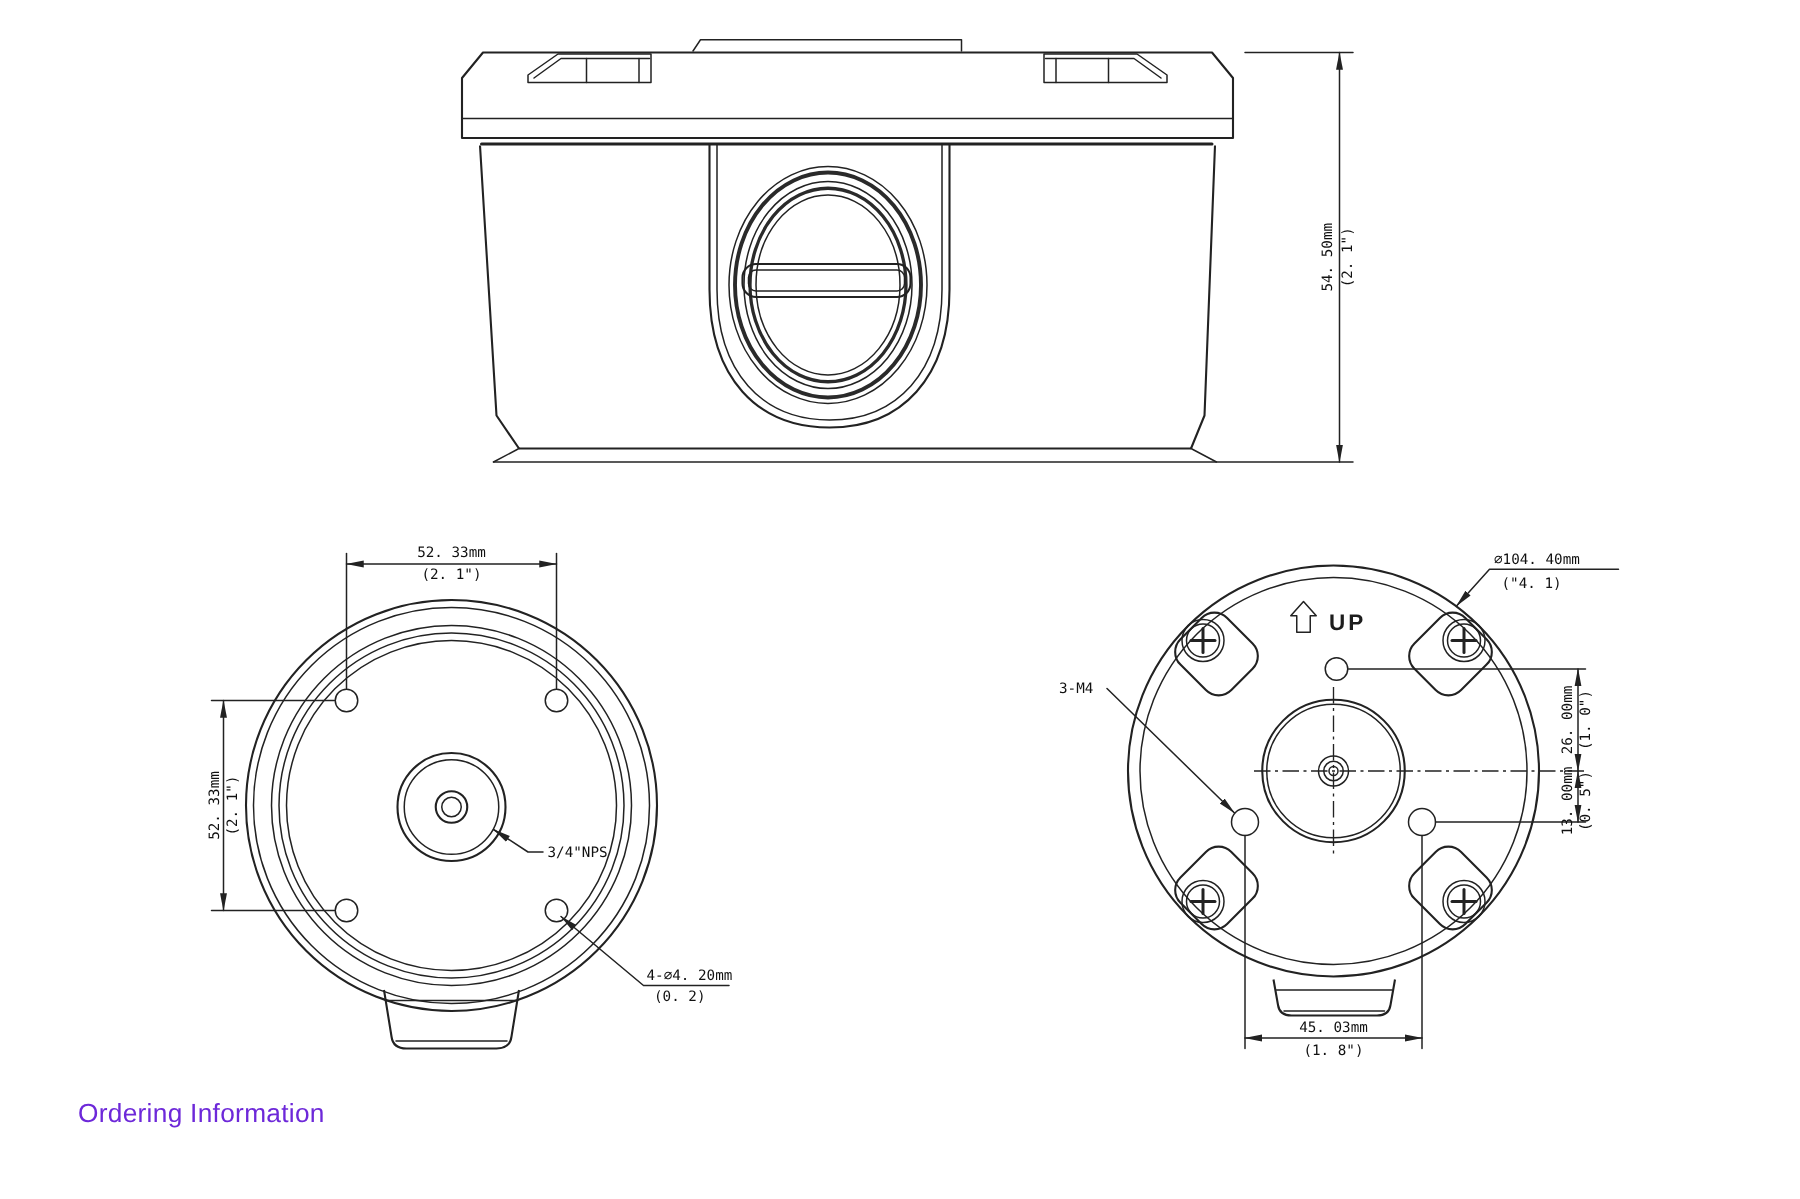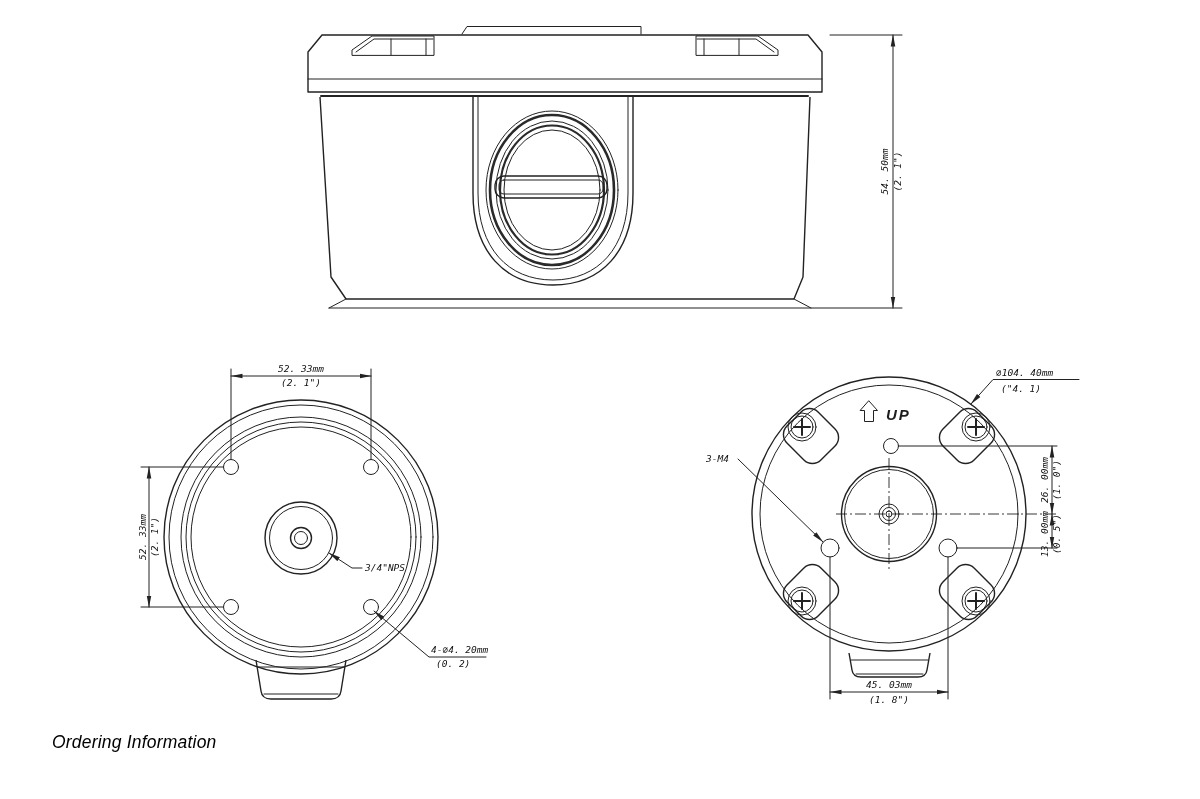--- a/index.html
+++ b/index.html
@@ -1,29 +1,29 @@
 <!DOCTYPE html>
 <html><head>
 <meta charset="utf-8">
 <style>
   html,body{margin:0;padding:0;background:#ffffff;}
   .canvas{position:relative;width:1200px;height:799px;background:#ffffff;overflow:hidden;
-          font-family:"Liberation Sans",sans-serif;font-style:italic;}
+          font-family:"Liberation Sans",sans-serif;}
   svg{position:absolute;left:0;top:0;}
   .ln{fill:none;stroke:#222222;stroke-width:1;stroke-linecap:round;stroke-linejoin:round;}
   .ln14{fill:none;stroke:#222222;stroke-width:1.4;stroke-linejoin:round;}
   .ln2{fill:none;stroke:#222222;stroke-width:2;stroke-linecap:round;}
   .band{fill:none;stroke:#2a2a2a;stroke-width:2.6;}
   .band2{fill:none;stroke:#2a2a2a;stroke-width:2.2;}
   .cl{fill:none;stroke:#222222;stroke-width:0.9;stroke-dasharray:11 3 2 3;}
   .txt{font-family:"DejaVu Sans Mono",monospace;font-size:9.5px;fill:#111111;}
   .txtm{font-family:"DejaVu Sans Mono",monospace;font-size:9.5px;fill:#111111;text-anchor:middle;}
   .txt-up{font-family:"Liberation Sans",sans-serif;font-size:15px;font-weight:bold;
           letter-spacing:2px;fill:#1d1d1d;}
-  .ordering{position:absolute;left:52px;top:731px;color:#000000;font-size:17.5px;
+  .ordering{position:absolute;left:52px;top:731px;color:#6d28d9;font-size:17.5px;
             letter-spacing:0.2px;line-height:23px;}
   .ordering .model{font-weight:bold;margin-right:5px;}
 </style>
 </head>
 <body>
 
 <div class="canvas">
 
 <svg width="1200" height="799" viewBox="0 0 1200 799">
   <defs>

